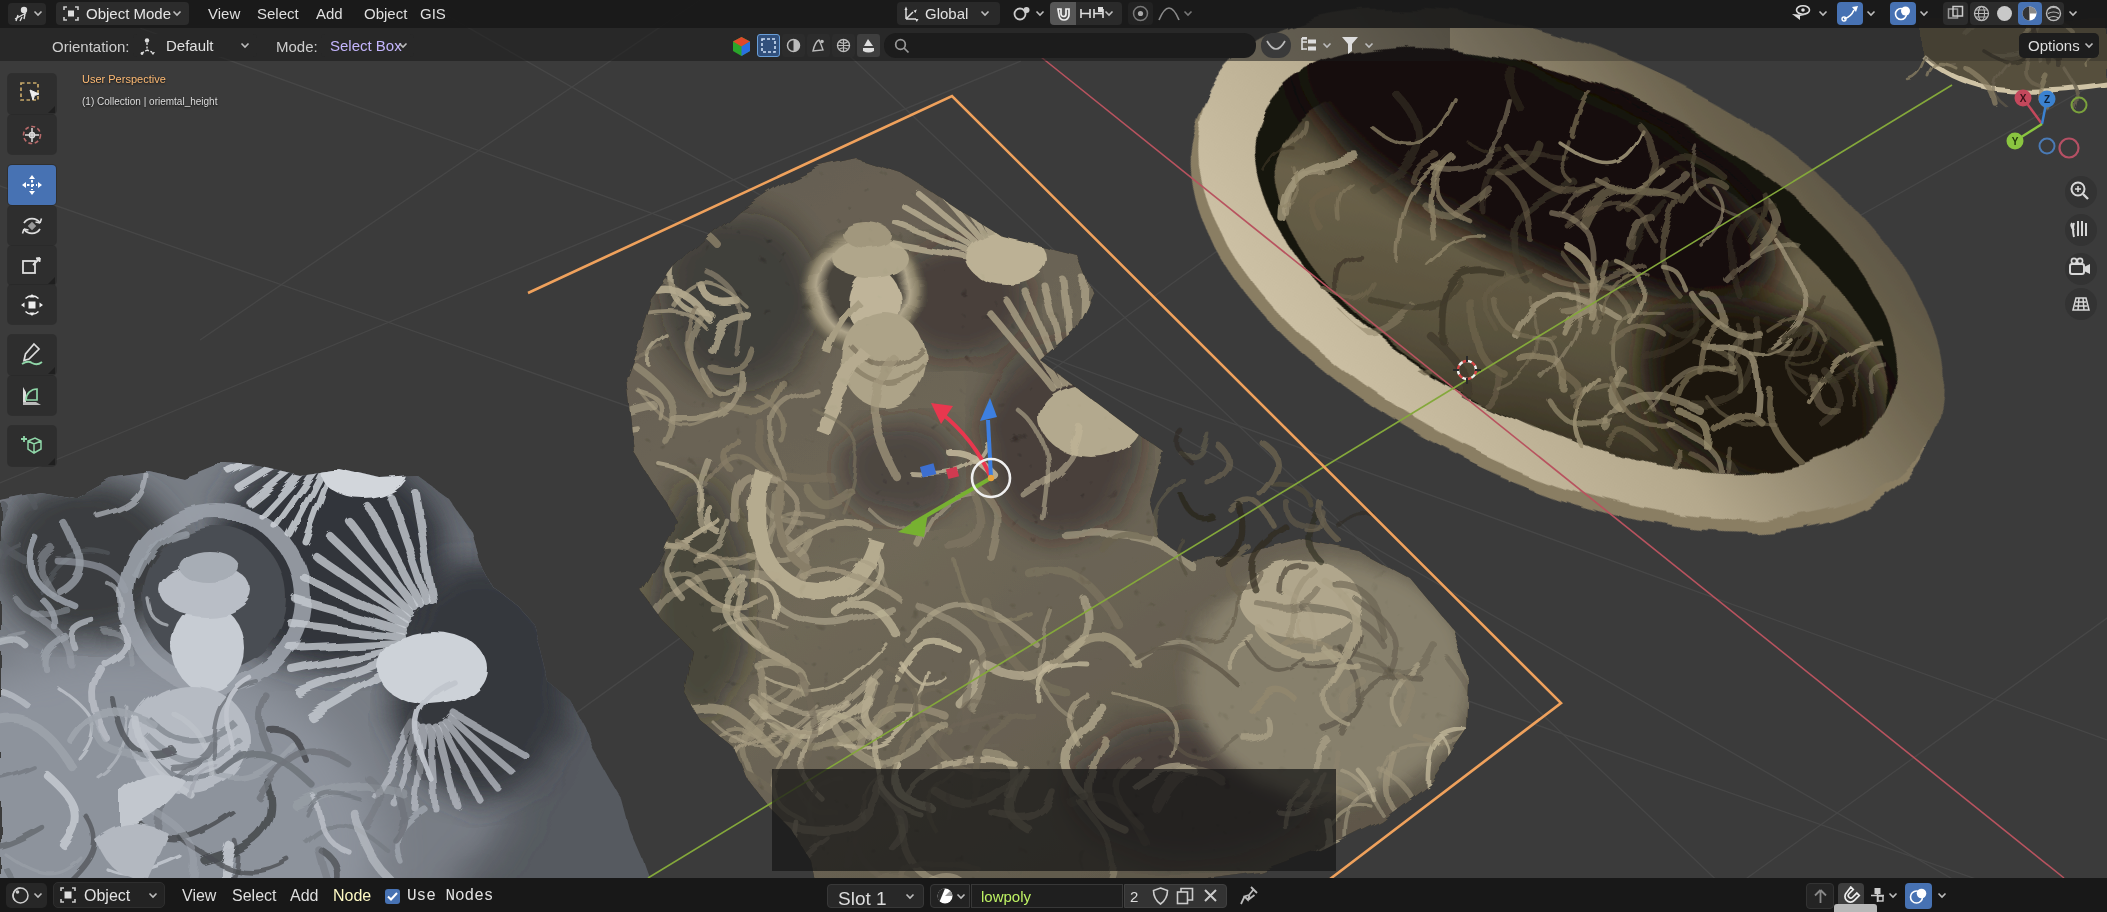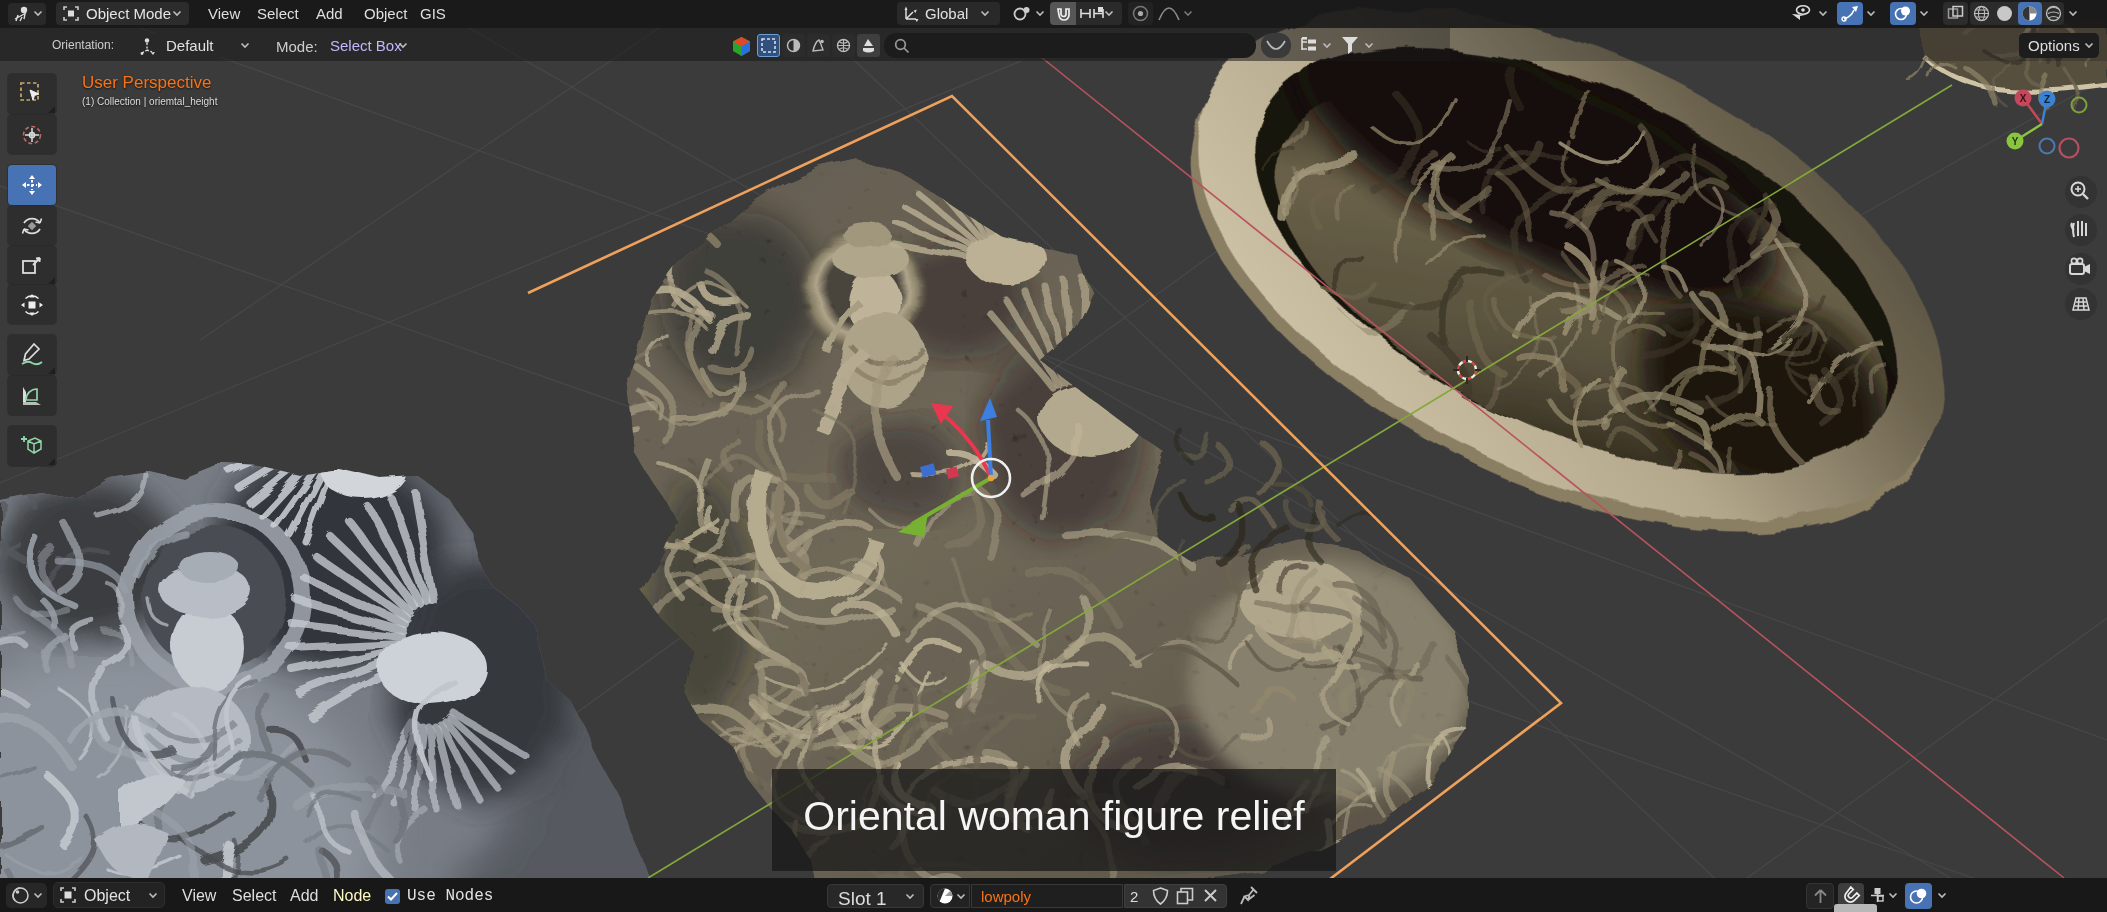--- a/index.html
+++ b/index.html
@@ -869,21 +869,21 @@
 <path d="M8.5 1.5 A7 7 0 0 0 8.5 15.5 L8.5 8.5 Z" fill="#333"></path>
 <path d="M8.5 8.5 L15.5 8.5 A7 7 0 0 0 8.5 1.5 Z" fill="#888"></path>
     </svg>
     <svg style="position:absolute;left:2045px;top:5px" width="17" height="17" viewBox="0 0 17 17">
 <circle cx="8.5" cy="8.5" r="7" fill="none" stroke="#bbb" stroke-width="1.4"></circle>
 <path d="M3.5 4 Q8.5 1 13.5 4 M3 8.5 Q8.5 5.5 14 8.5 M3.5 13 Q8.5 10 13.5 13" stroke="#bbb" stroke-width="1.2" fill="none"></path>
     </svg>
     <svg style="position:absolute;left:2068px;top:10px" width="10.0" height="7.0" viewBox="0 0 10 7">
       <path d="M1.5 1.5 L5 5 L8.5 1.5" stroke="#bdbdbd" stroke-width="1.6" fill="none"></path>
     </svg>
-    <div style="position:absolute;left:52px;top:38px;font-size:12px;color:#cdcdcd;font-family:'Liberation Sans',sans-serif">Orientation:</div>
+    <div style="position:absolute;left:52px;top:38px;font-size:15px;color:#cdcdcd;font-family:'Liberation Sans',sans-serif">Orientation:</div>
     <div style="position:absolute;left:133px;top:34px;width:124px;height:23px;background:#282828;border-radius:4px"></div>
     <svg style="position:absolute;left:139px;top:37px" width="18" height="18" viewBox="0 0 18 18">
 <circle cx="8" cy="3.5" r="2.2" fill="#ddd"></circle>
       <path d="M8 6 V13 M8 13 L3 16 M8 13 L13 15" stroke="#ddd" stroke-width="1.4" fill="none" stroke-dasharray="2 1.6"></path>
 <path d="M12 15.5 L16 15 L14 18 Z" fill="#ddd"></path>
       <circle cx="3" cy="16.5" r="1.4" fill="#ddd"></circle>
     </svg>
     <div style="position:absolute;left:166px;top:37px;font-size:15px;color:#e0e0e0;font-family:'Liberation Sans',sans-serif">Default</div>
     <svg style="position:absolute;left:240px;top:42px" width="10.0" height="7.0" viewBox="0 0 10 7">
       <path d="M1.5 1.5 L5 5 L8.5 1.5" stroke="#bdbdbd" stroke-width="1.6" fill="none"></path>
@@ -944,21 +944,21 @@
 <path d="M2 1 H18 L12 8 L12 15 L8 18 L8 8 Z" fill="#ddd"></path>
     </svg>
     <svg style="position:absolute;left:1364px;top:42px" width="10.0" height="7.0" viewBox="0 0 10 7">
       <path d="M1.5 1.5 L5 5 L8.5 1.5" stroke="#bdbdbd" stroke-width="1.6" fill="none"></path>
     </svg>
     <div style="position:absolute;left:2019px;top:33px;width:80px;height:25px;background:#1d1d1d;border-radius:5px"></div>
     <div style="position:absolute;left:2028px;top:37px;font-size:15px;color:#dedede;font-family:'Liberation Sans',sans-serif">Options</div>
     <svg style="position:absolute;left:2084px;top:42px" width="10.0" height="7.0" viewBox="0 0 10 7">
       <path d="M1.5 1.5 L5 5 L8.5 1.5" stroke="#bdbdbd" stroke-width="1.6" fill="none"></path>
     </svg>
-    <div style="position:absolute;left:82px;top:73px;font-size:17px;color:#f97316;font-family:'Liberation Sans',sans-serif;text-shadow:0 1px 2px rgba(0,0,0,0.7)">User Perspective</div>
+    <div style="position:absolute;left:82px;top:73px;font-size:11px;color:#fdba74;font-family:'Liberation Sans',sans-serif;text-shadow:0 1px 2px rgba(0,0,0,0.7)">User Perspective</div>
     <div style="position:absolute;left:82px;top:96px;font-size:10px;color:#dcdcdc;font-family:'Liberation Sans',sans-serif;text-shadow:0 1px 2px rgba(0,0,0,0.7)">(1) Collection | oriemtal_height</div>
     <div style="position:absolute;left:8px;top:74px;width:48px;height:390px"></div>
     <div style="position:absolute;left:8px;top:74px;width:48px;height:39.5px;background:#2e2e2e;border-radius:4px;box-shadow:0 0 0 1px #26262688">
       <svg style="position:absolute;left:12px;top:8px" width="24" height="24" viewBox="0 0 24 24">
 <rect x="1" y="1" width="17" height="17" fill="none" stroke="#c8a96a" stroke-width="1.7" stroke-dasharray="3.5 2.5"></rect>
 <path d="M10 8 L19 12 L14.5 13.5 L13 18 Z" fill="#eee" stroke="#eee"></path>
       </svg>
       <svg style="position:absolute;right:1px;bottom:1px" width="7" height="7">
         <path d="M7 0 L7 7 L0 7 Z" fill="#1f1f1f"></path>
       </svg>
@@ -1019,21 +1019,20 @@
     <div style="position:absolute;left:8px;top:426px;width:48px;height:39.5px;background:#2e2e2e;border-radius:4px;box-shadow:0 0 0 1px #26262688">
       <svg style="position:absolute;left:12px;top:8px" width="24" height="24" viewBox="0 0 24 24">
 <path d="M8 7 L15 4 L21 7 L21 15 L14 19 L8 15 Z M8 7 L14 10 L21 7 M14 10 L14 19" fill="none" stroke="#8fd6a8" stroke-width="1.5"></path>
 <path d="M4 2 V8 M1 5 H7" stroke="#8fd6a8" stroke-width="1.8"></path>
       </svg>
       <svg style="position:absolute;right:1px;bottom:1px" width="7" height="7">
         <path d="M7 0 L7 7 L0 7 Z" fill="#1f1f1f"></path>
       </svg>
     </div>
     <div style="position:absolute;left:772px;top:769px;width:564px;height:102px;background:rgba(22,22,22,0.72)"></div>
-    <div style="position:absolute;left:772px;top:793px;width:564px;text-align:center;font-size:41px;color:#f5f5f5;font-family:'Liberation Sans',sans-serif">Oriental woman figure relief</div>
     <div style="position:absolute;left:0;top:878px;width:2107px;height:34px;background:#181818"></div>
     <div style="position:absolute;left:6px;top:883px;width:41px;height:25px;background:#272727;border-radius:5px"></div>
     <svg style="position:absolute;left:11px;top:886px" width="19" height="19" viewBox="0 0 19 19">
 <circle cx="9.5" cy="9.5" r="7.5" fill="none" stroke="#ccc" stroke-width="1.5"></circle>
 <path d="M9.5 2 A7.5 7.5 0 0 0 4 14.5" fill="none" stroke="#ccc" stroke-width="1.5"></path>
 <circle cx="6.5" cy="6" r="1.8" fill="#ccc"></circle>
     </svg>
     <svg style="position:absolute;left:33px;top:892px" width="10.0" height="7.0" viewBox="0 0 10 7">
       <path d="M1.5 1.5 L5 5 L8.5 1.5" stroke="#bdbdbd" stroke-width="1.6" fill="none"></path>
     </svg>
@@ -1063,21 +1062,21 @@
     <div style="position:absolute;left:930px;top:884px;width:40px;height:24px;background:#222;border-radius:4px 0 0 4px;border:1px solid #383838"></div>
     <svg style="position:absolute;left:936px;top:887px" width="18" height="18" viewBox="0 0 18 18">
 <circle cx="9" cy="9" r="7.5" fill="#fff"></circle>
 <path d="M9 1.5 A7.5 7.5 0 0 0 3.7 14.3 Z" fill="#2a2a2a"></path>
 <path d="M9 9 L14.3 3.7 A7.5 7.5 0 0 1 16.5 9 Z" fill="#999"></path>
     </svg>
     <svg style="position:absolute;left:956px;top:893px" width="10.0" height="7.0" viewBox="0 0 10 7">
       <path d="M1.5 1.5 L5 5 L8.5 1.5" stroke="#bdbdbd" stroke-width="1.6" fill="none"></path>
     </svg>
     <div style="position:absolute;left:971px;top:884px;width:152px;height:24px;background:#1f1f1f;border:1px solid #383838"></div>
-    <div style="position:absolute;left:981px;top:888px;font-size:15px;color:#f97316;font-family:'Liberation Sans',sans-serif">lowpoly</div>
+    <div style="position:absolute;left:981px;top:888px;font-size:15px;color:#bef264;font-family:'Liberation Sans',sans-serif">lowpoly</div>
     <div style="position:absolute;left:1124px;top:884px;width:103px;height:24px;background:#333;border-radius:0 4px 4px 0;border:1px solid #404040"></div>
     <div style="position:absolute;left:1130px;top:888px;font-size:15px;color:#ddd;font-family:'Liberation Sans',sans-serif">2</div>
     <svg style="position:absolute;left:1152px;top:887px" width="17" height="18" viewBox="0 0 17 18">
 <path d="M8.5 1 L15.5 3.5 Q15.5 12 8.5 17 Q1.5 12 1.5 3.5 Z" fill="none" stroke="#ccc" stroke-width="1.6"></path>
     </svg>
     <svg style="position:absolute;left:1176px;top:887px" width="18" height="18" viewBox="0 0 18 18">
 <rect x="1.5" y="5" width="10" height="11.5" fill="none" stroke="#ccc" stroke-width="1.6"></rect>
 <path d="M5 5 V1.5 H16.5 V13 H11.5" fill="none" stroke="#ccc" stroke-width="1.6"></path>
     </svg>
     <svg style="position:absolute;left:1203px;top:888px" width="15" height="15" viewBox="0 0 15 15">

